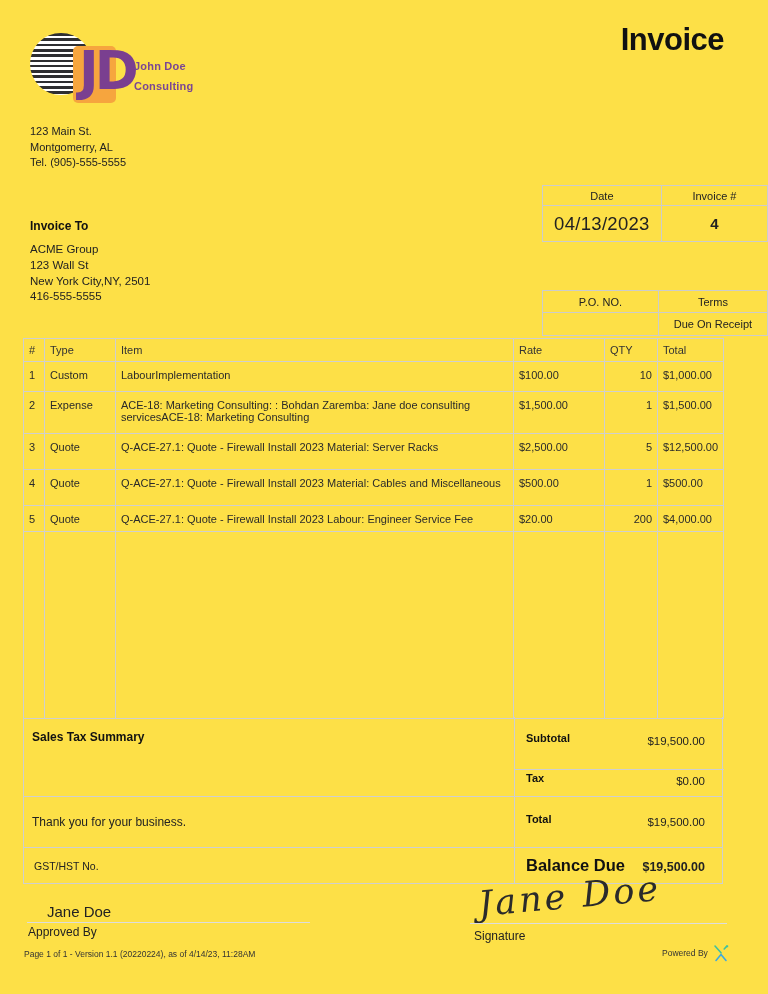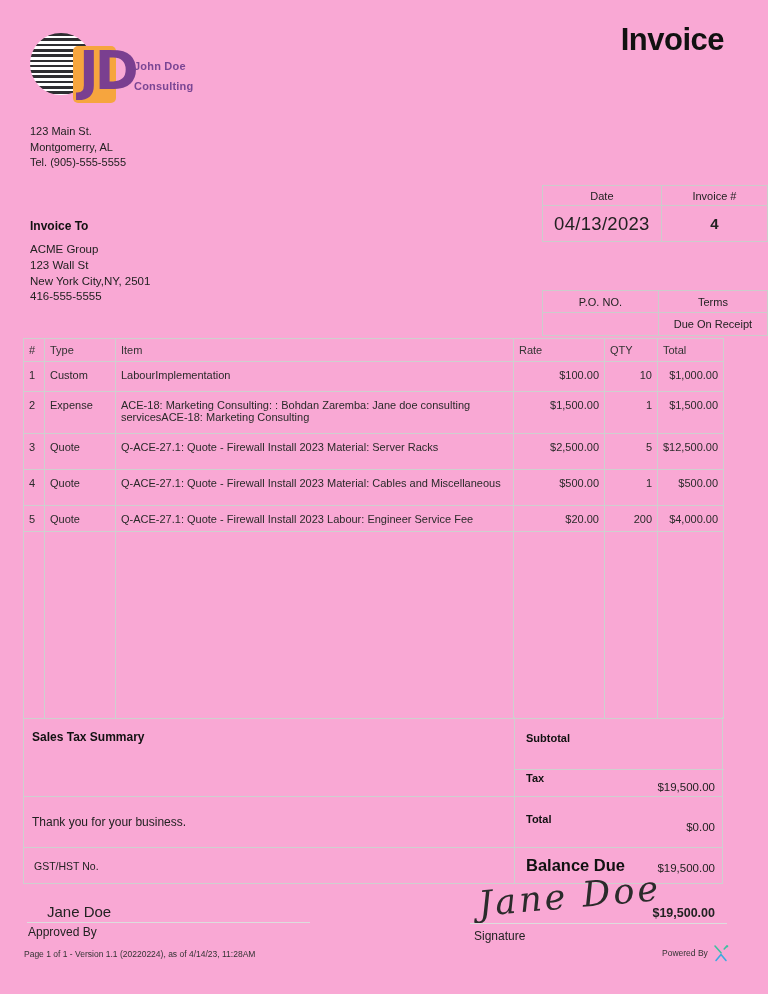--- a/index.html
+++ b/index.html
@@ -1,16 +1,16 @@
 <!DOCTYPE html>
 <html><head>
 <meta charset="utf-8">
 <style>
   html,body{margin:0;padding:0;background:#fff;}
-  .page{position:relative;width:768px;height:994px;background:#f9a8d4;
+  .page{position:relative;width:768px;height:994px;background:#fde047;
         font-family:"Liberation Sans",sans-serif;color:#1c1c1c;overflow:hidden;}
 
   
   .logo{position:absolute;left:30px;top:28px;width:240px;height:84px;}
   .logo-circle{position:absolute;left:0;top:5px;width:62px;height:62px;border-radius:50%;
     background:repeating-linear-gradient(to bottom,#2e2e31 0 2.6px,#ffffff 2.6px 5.3px);}
   .logo-rect{position:absolute;left:43px;top:18px;width:43px;height:57px;background:#f6a53e;border-radius:5px;}
   .logo-initials{position:absolute;left:49px;top:16px;font-family:"DejaVu Sans",sans-serif;
     font-weight:bold;font-size:53px;line-height:53px;letter-spacing:-4px;color:#7a3f90;}
   .logo-name{position:absolute;left:104px;top:28px;font-size:11px;line-height:20px;
@@ -37,36 +37,36 @@
   .invoice-to-label{position:absolute;left:30px;top:219px;font-size:12px;font-weight:bold;color:#111;}
   .invoice-to{position:absolute;left:30px;top:242px;font-size:11.5px;line-height:15.8px;color:#222;}
 
   
   .items{position:absolute;left:23px;top:338px;border-collapse:collapse;table-layout:fixed;
     font-size:11px;color:#2a2a2a;}
   .items th,.items td{border:1px solid #cfcfcf;font-weight:normal;}
   .items th{padding:4px 5px;height:14px;text-align:left;color:#333;}
   .items td{vertical-align:top;padding:7px 5px 4px 5px;}
   .c-num{padding-left:5px;}
-  .h-rate,.h-total,.c-rate,.c-total{text-align:right;padding-right:7px;}
+  .h-rate,.h-total,.c-rate,.c-total{text-align:left;padding-right:7px;}
   .h-qty,.c-qty{text-align:right;padding-right:9px;}
 
   
   .summary{position:absolute;left:23px;top:717px;width:700px;height:167px;
     border:1px solid #cfcfcf;border-top:none;box-sizing:border-box;}
   .summary .vline{position:absolute;left:490px;top:0;width:1px;height:100%;background:#cfcfcf;}
   .summary .hline{position:absolute;height:1px;background:#cfcfcf;}
   .line-a{left:490px;top:52px;width:210px;}
   .line-b{left:0;top:79px;width:100%;}
   .line-c{left:0;top:130px;width:100%;}
   .sales-tax{position:absolute;left:8px;top:13px;font-size:12px;font-weight:bold;color:#111;}
   .thank-you{position:absolute;left:8px;top:98px;font-size:12px;color:#222;}
   .gst{position:absolute;left:10px;top:143px;font-size:10.5px;color:#222;}
   .sum-label{position:absolute;left:502px;font-weight:bold;font-size:11px;color:#111;}
-  .sum-value{position:absolute;right:7px;font-size:11.5px;color:#222;margin-top:46px;}
+  .sum-value{position:absolute;right:17px;font-size:11.5px;color:#222;}
   .lbl-subtotal{top:15px;}   .val-subtotal{top:18px;}
   .lbl-tax{top:55px;}        .val-tax{top:58px;}
   .lbl-total{top:96px;}      .val-total{top:99px;}
   .lbl-balance{top:139px;font-size:16.5px;}
   .val-balance{top:143px;font-weight:bold;font-size:12.5px;}
 
   
   .approved-name{position:absolute;left:47px;top:903px;font-size:15px;color:#222;}
   .approved-line{position:absolute;left:27px;top:922px;width:283px;height:1px;background:#ddd;}
   .approved-label{position:absolute;left:28px;top:925px;font-size:12px;color:#222;}

